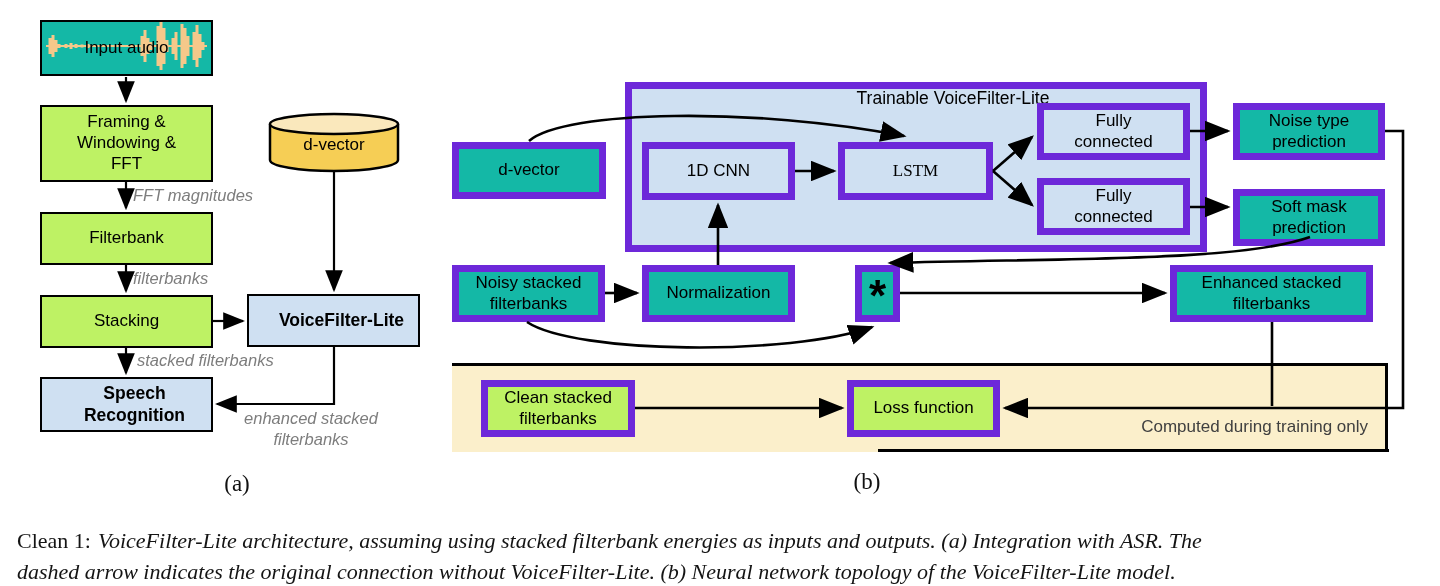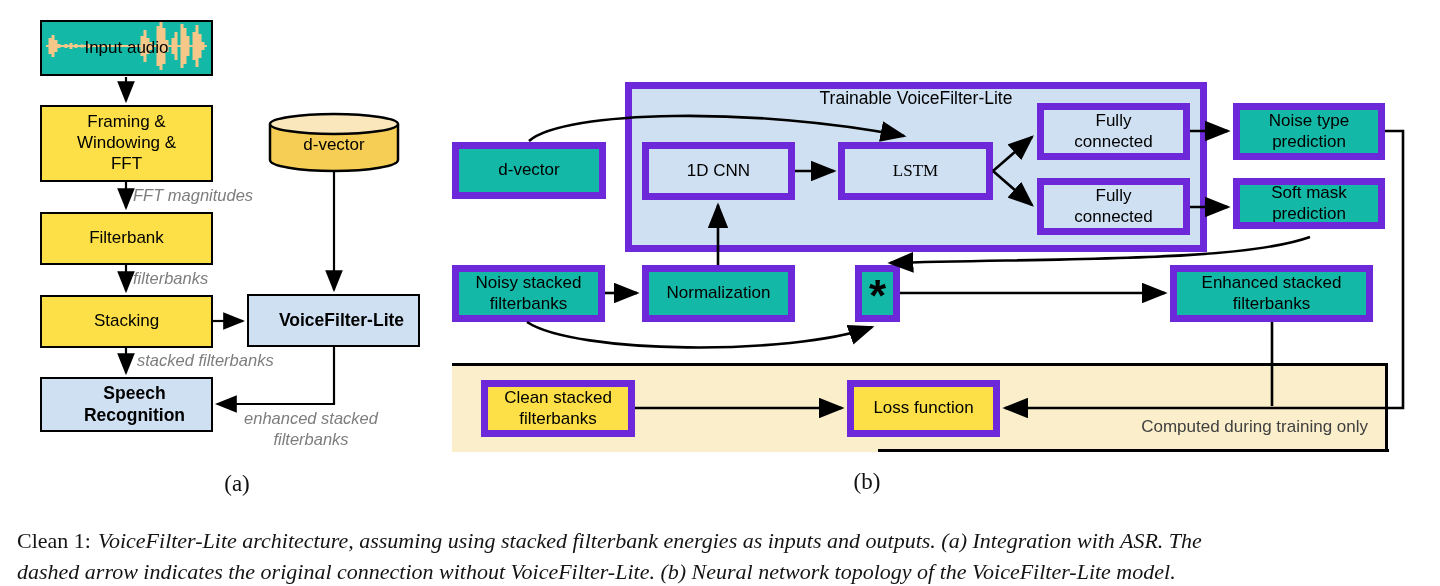--- a/index.html
+++ b/index.html
@@ -4,21 +4,21 @@
 <style>
   html,body{margin:0;padding:0;background:#ffffff;}
   #canvas{position:relative;width:1440px;height:586px;background:#fff;overflow:hidden;
           font-family:"Liberation Sans",sans-serif;}
   .box{position:absolute;display:flex;align-items:center;justify-content:center;
        text-align:center;white-space:pre-line;line-height:1.22;font-size:17px;color:#000;
        box-sizing:border-box;}
   .thin{border:2px solid #000;}
   .thick{border:7px solid #6d28d9;}
   .white{background:#14b8a6;}
-  .yellow{background:#fde047;}
+  .yellow{background:#bef264;}
   .blue{background:#CFE0F2;}
   .bold{font-weight:bold;font-size:17.5px;padding-left:16px;}
   .edge-label{position:absolute;font-style:italic;color:#7d7d7d;font-size:16.5px;
               line-height:1.25;white-space:pre-line;}
   .panel-label{position:absolute;font-family:"Liberation Serif",serif;font-size:23px;color:#111;
                width:70px;text-align:center;}
   .region-title{position:absolute;font-size:17.5px;color:#000;text-align:center;}
   .note{position:absolute;font-size:17px;color:#404040;text-align:right;}
   #band{position:absolute;left:452px;top:363px;width:936px;height:89px;background:#FBEFCB;
         border-top:3px solid #000;border-right:3px solid #000;box-sizing:border-box;}
@@ -73,38 +73,38 @@
   <div class="edge-label" style="left:137px;top:350px;">stacked filterbanks</div>
   <div class="edge-label" style="left:225px;top:408px;width:172px;text-align:center;">enhanced stacked
 filterbanks</div>
 
   <div class="panel-label" style="left:202px;top:471px;">(a)</div>
 
   <div id="band"></div>
   <div id="band-bottom"></div>
 
   <div class="box blue thick" style="left:625px;top:82px;width:582px;height:170px;"></div>
-  <div class="region-title" style="left:625px;top:88px;width:582px;">Trainable VoiceFilter-Lite</div>
+  <div class="region-title" style="left:662px;top:88px;width:582px;">Trainable VoiceFilter-Lite</div>
 
   <div class="box white thick" style="left:452px;top:142px;width:154px;height:57px;">d-vector</div>
 
   <div class="box blue thick" style="left:642px;top:142px;width:153px;height:58px;">1D CNN</div>
 
   <div class="box blue thick" style="left:838px;top:142px;width:155px;height:58px;font-family:Liberation Serif, serif;">LSTM</div>
 
   <div class="box blue thick" style="left:1037px;top:103px;width:153px;height:57px;">Fully
 connected</div>
 
   <div class="box blue thick" style="left:1037px;top:178px;width:153px;height:57px;">Fully
 connected</div>
 
   <div class="box white thick" style="left:1233px;top:103px;width:152px;height:57px;">Noise type
 prediction</div>
 
-  <div class="box white thick" style="left:1233px;top:178px;width:152px;height:51px;">Soft mask
+  <div class="box white thick" style="left:1233px;top:189px;width:152px;height:57px;">Soft mask
 prediction</div>
 
   <div class="box white thick" style="left:452px;top:265px;width:153px;height:57px;">Noisy stacked
 filterbanks</div>
 
   <div class="box white thick" style="left:642px;top:265px;width:153px;height:57px;">Normalization</div>
 
   <div class="box white thick star" style="left:855px;top:265px;width:45px;height:57px;">*</div>
 
   <div class="box white thick" style="left:1170px;top:265px;width:203px;height:57px;">Enhanced stacked

